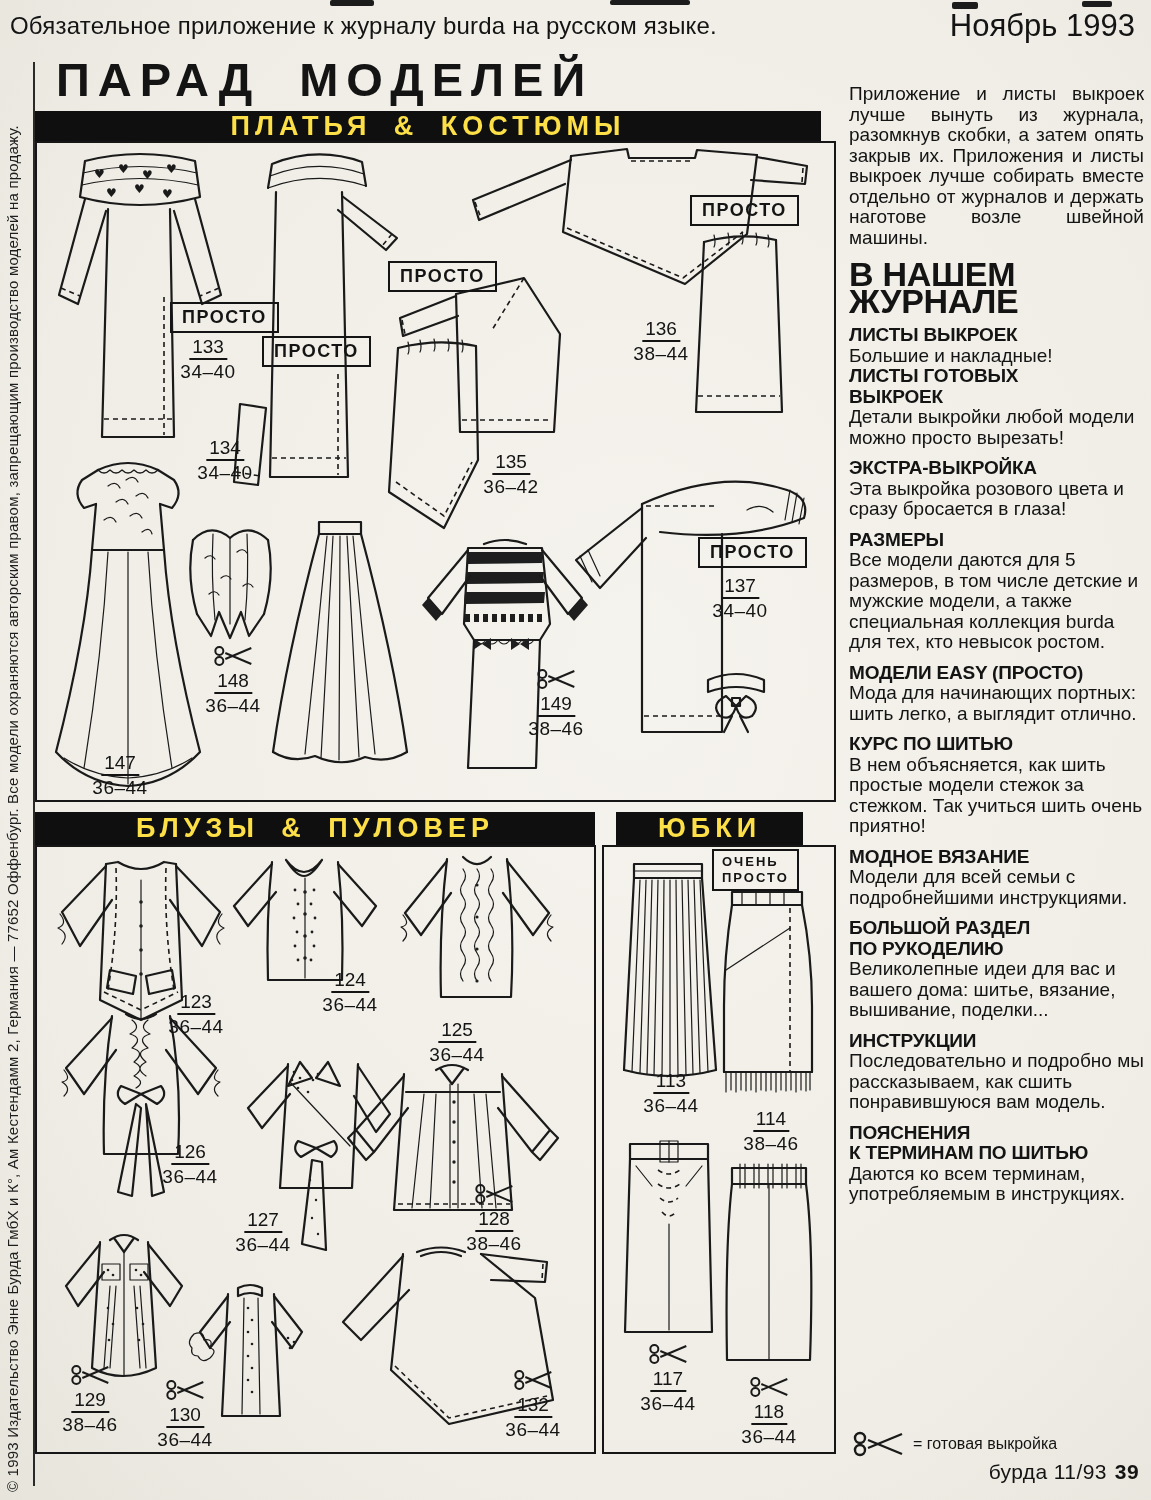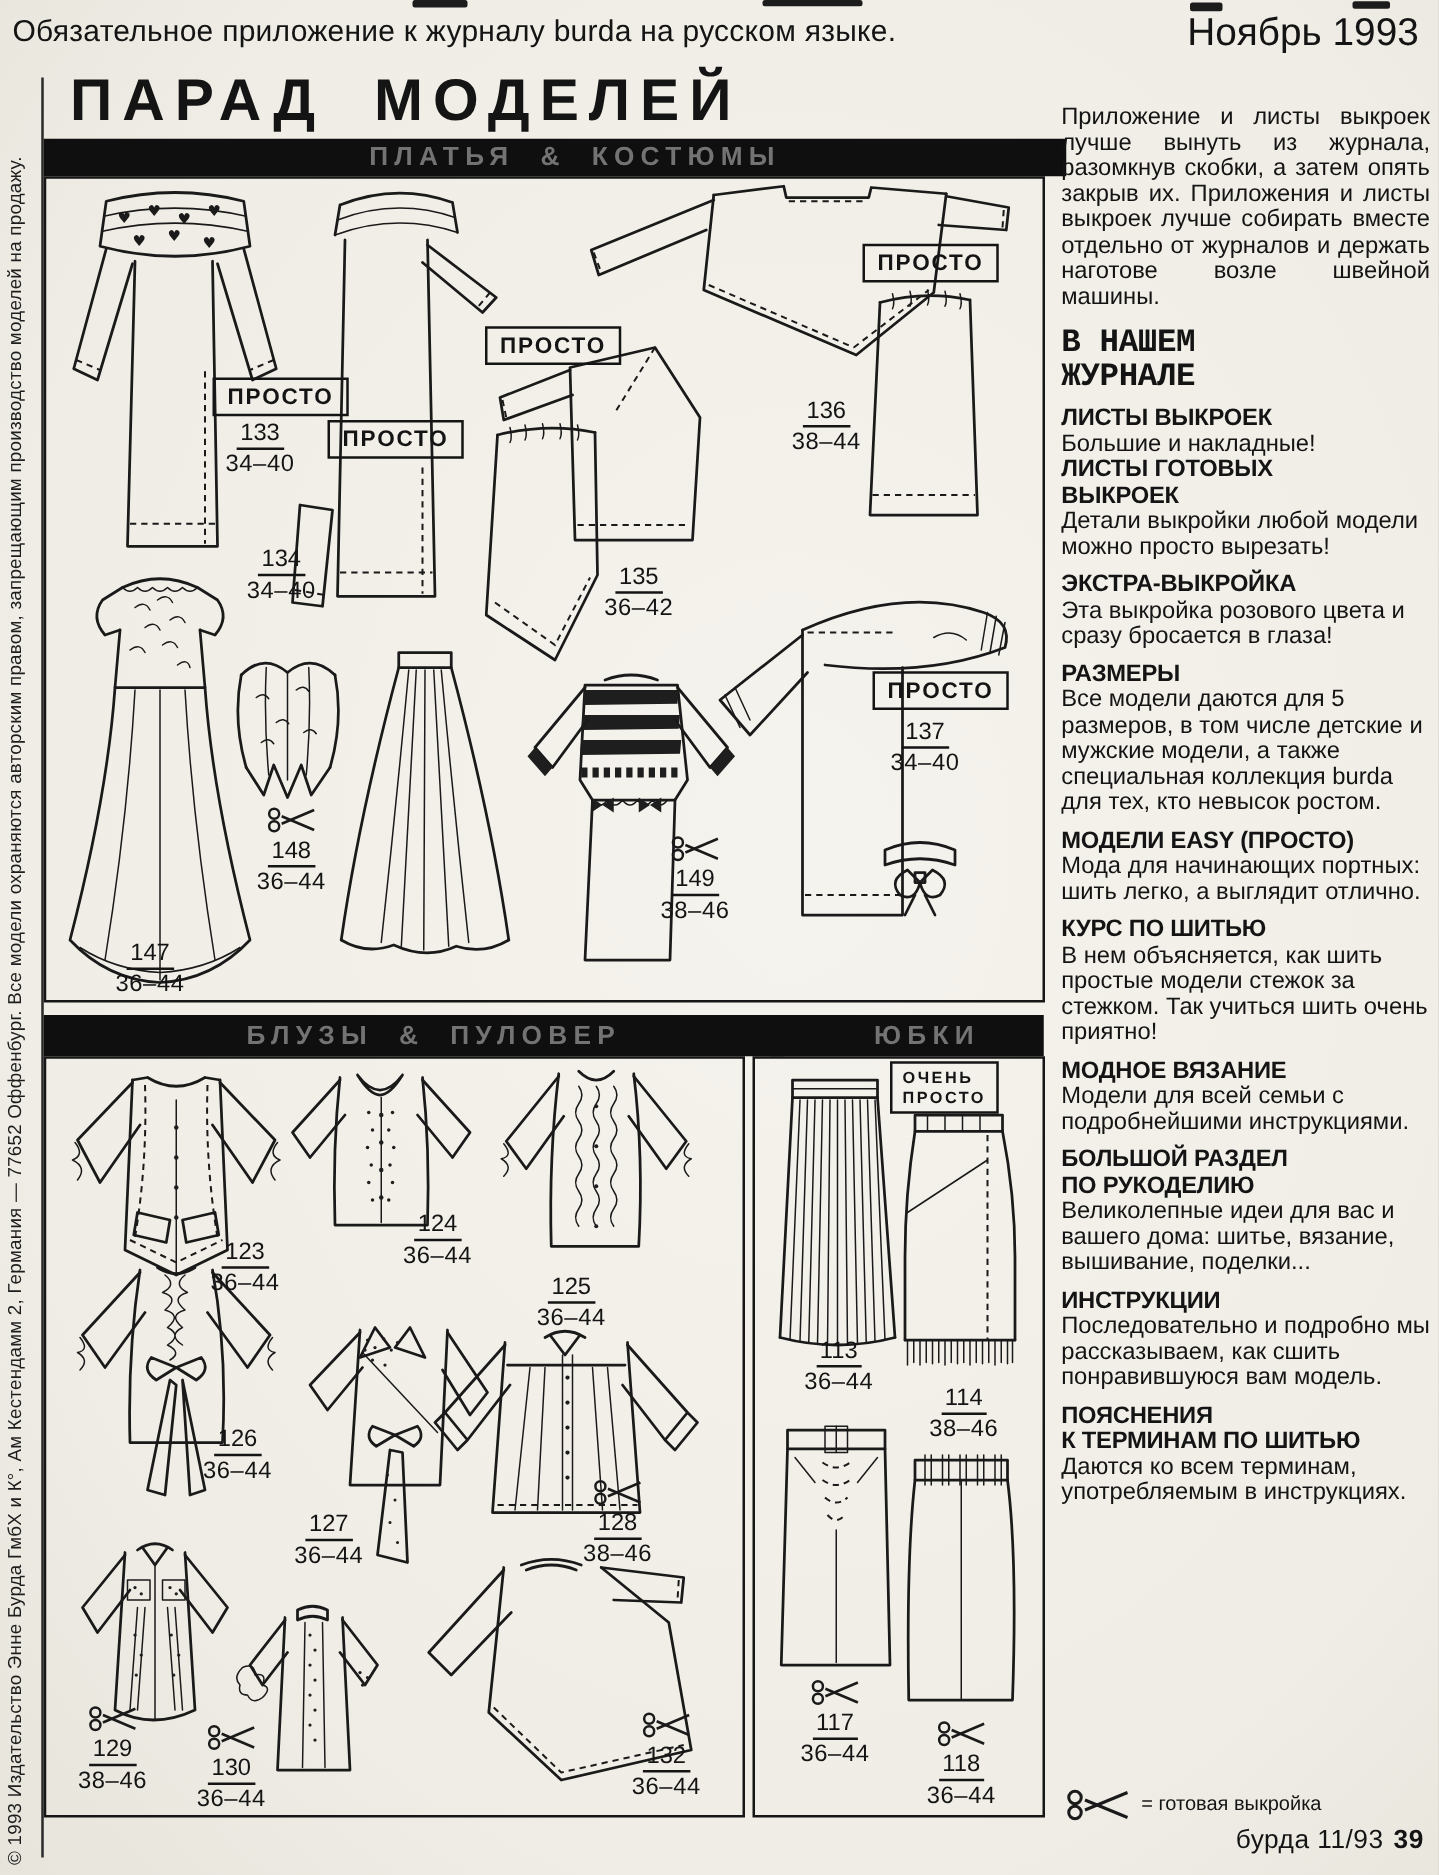--- a/index.html
+++ b/index.html
@@ -6,35 +6,35 @@
   .page{position:relative;width:1151px;height:1500px;margin:0 auto;overflow:hidden;
     background:radial-gradient(ellipse at 55% 45%, #f5f3ed 0%, #efede5 70%, #e6e4db 100%);
     font-family:"Liberation Sans", sans-serif;color:#141414;}
   .mark{position:absolute;background:#1c1c1c;border-radius:2px;}
   .topnote{position:absolute;left:10px;top:12px;font-size:24px;letter-spacing:.2px;}
   .issue{position:absolute;right:16px;top:8px;font-size:31px;}
   .vrule{position:absolute;left:33px;top:62px;width:2px;height:1424px;background:#2a2a2a;}
   .sideways{position:absolute;left:4px;top:1492px;transform:rotate(-90deg);transform-origin:left top;
     width:1430px;font-size:15px;white-space:nowrap;letter-spacing:.2px;color:#1d1d1d;}
   .title{position:absolute;left:44px;top:52px;font-size:47px;font-weight:800;letter-spacing:8px;word-spacing:18px;margin-left:12px;}
-  .bar{position:absolute;background:#0f0f0f;color:#737373;display:flex;align-items:center;justify-content:center;
-    font-weight:700;font-size:21px;letter-spacing:5px;word-spacing:10px;padding-left:32px;}
+  .bar{position:absolute;background:#0f0f0f;color:#fde047;display:flex;align-items:center;justify-content:center;
+    font-weight:700;font-size:27px;letter-spacing:5px;word-spacing:10px;}
   .panel{position:absolute;border:2.5px solid #161616;background:transparent;}
   .sk{position:absolute;}
   .mlabel{position:absolute;display:flex;flex-direction:column;align-items:center;font-size:19px;line-height:21px;
     transform:translateX(-50%);}
   .mlabel .num{border-bottom:2px solid #141414;padding:0 3px 1px;}
   .mlabel .siz{padding-top:1px;letter-spacing:.5px;}
   .mlabel .scis{margin-bottom:3px;line-height:0;}
   .easy{position:absolute;border:2.5px solid #141414;font-weight:700;font-size:18px;letter-spacing:1.5px;
     padding:3px 10px;background:transparent;}
   .veasy{font-size:13px;line-height:16px;letter-spacing:2px;padding:3px 8px;white-space:pre-line;}
   .rcol{position:absolute;left:849px;top:84px;width:295px;font-size:19px;line-height:20.5px;}
   .rcol .intro{text-align:justify;}
-  .rhead{font-size:26px;line-height:27px;font-weight:800;margin-top:13px;white-space:pre-line;letter-spacing:-.3px;font-family:Liberation Mono, monospace;}
+  .rhead{font-size:34px;line-height:27px;font-weight:800;margin-top:13px;white-space:pre-line;letter-spacing:-.3px;}
   .ritem{margin-top:10px;}
   .ritem.tight{margin-top:0;}
   .rtitle{font-weight:700;white-space:pre-line;letter-spacing:-.2px;}
   .legend{position:absolute;left:852px;top:1430px;display:flex;align-items:center;gap:9px;font-size:16px;}
   .footer{position:absolute;right:12px;top:1460px;font-size:21px;letter-spacing:.4px;}
   .footer b{margin-left:8px;}
   svg .ln{fill:none;stroke:#1a1a1a;stroke-width:2.2;stroke-linecap:round;stroke-linejoin:round;}
   svg .tn{fill:none;stroke:#1a1a1a;stroke-width:1.2;stroke-linecap:round;stroke-linejoin:round;}
   svg .da{fill:none;stroke:#1a1a1a;stroke-width:1.6;stroke-dasharray:5 4;stroke-linecap:butt;}
   svg .fl{fill:#1e1e1e;stroke:none;}

